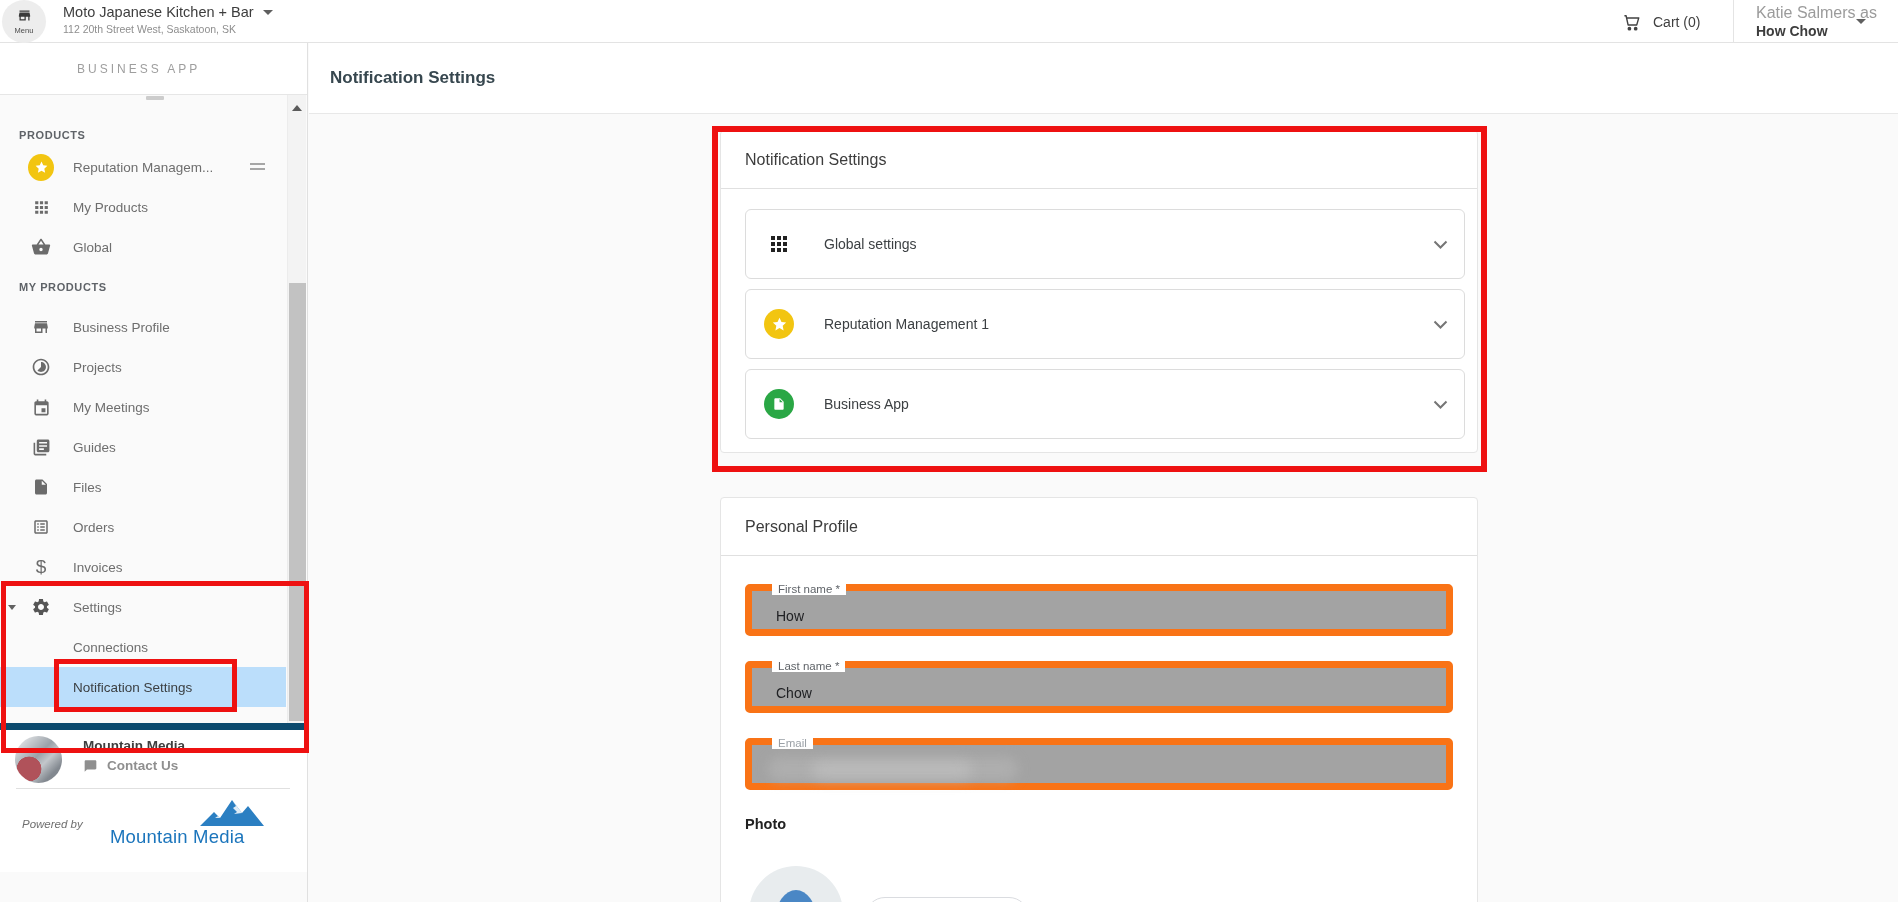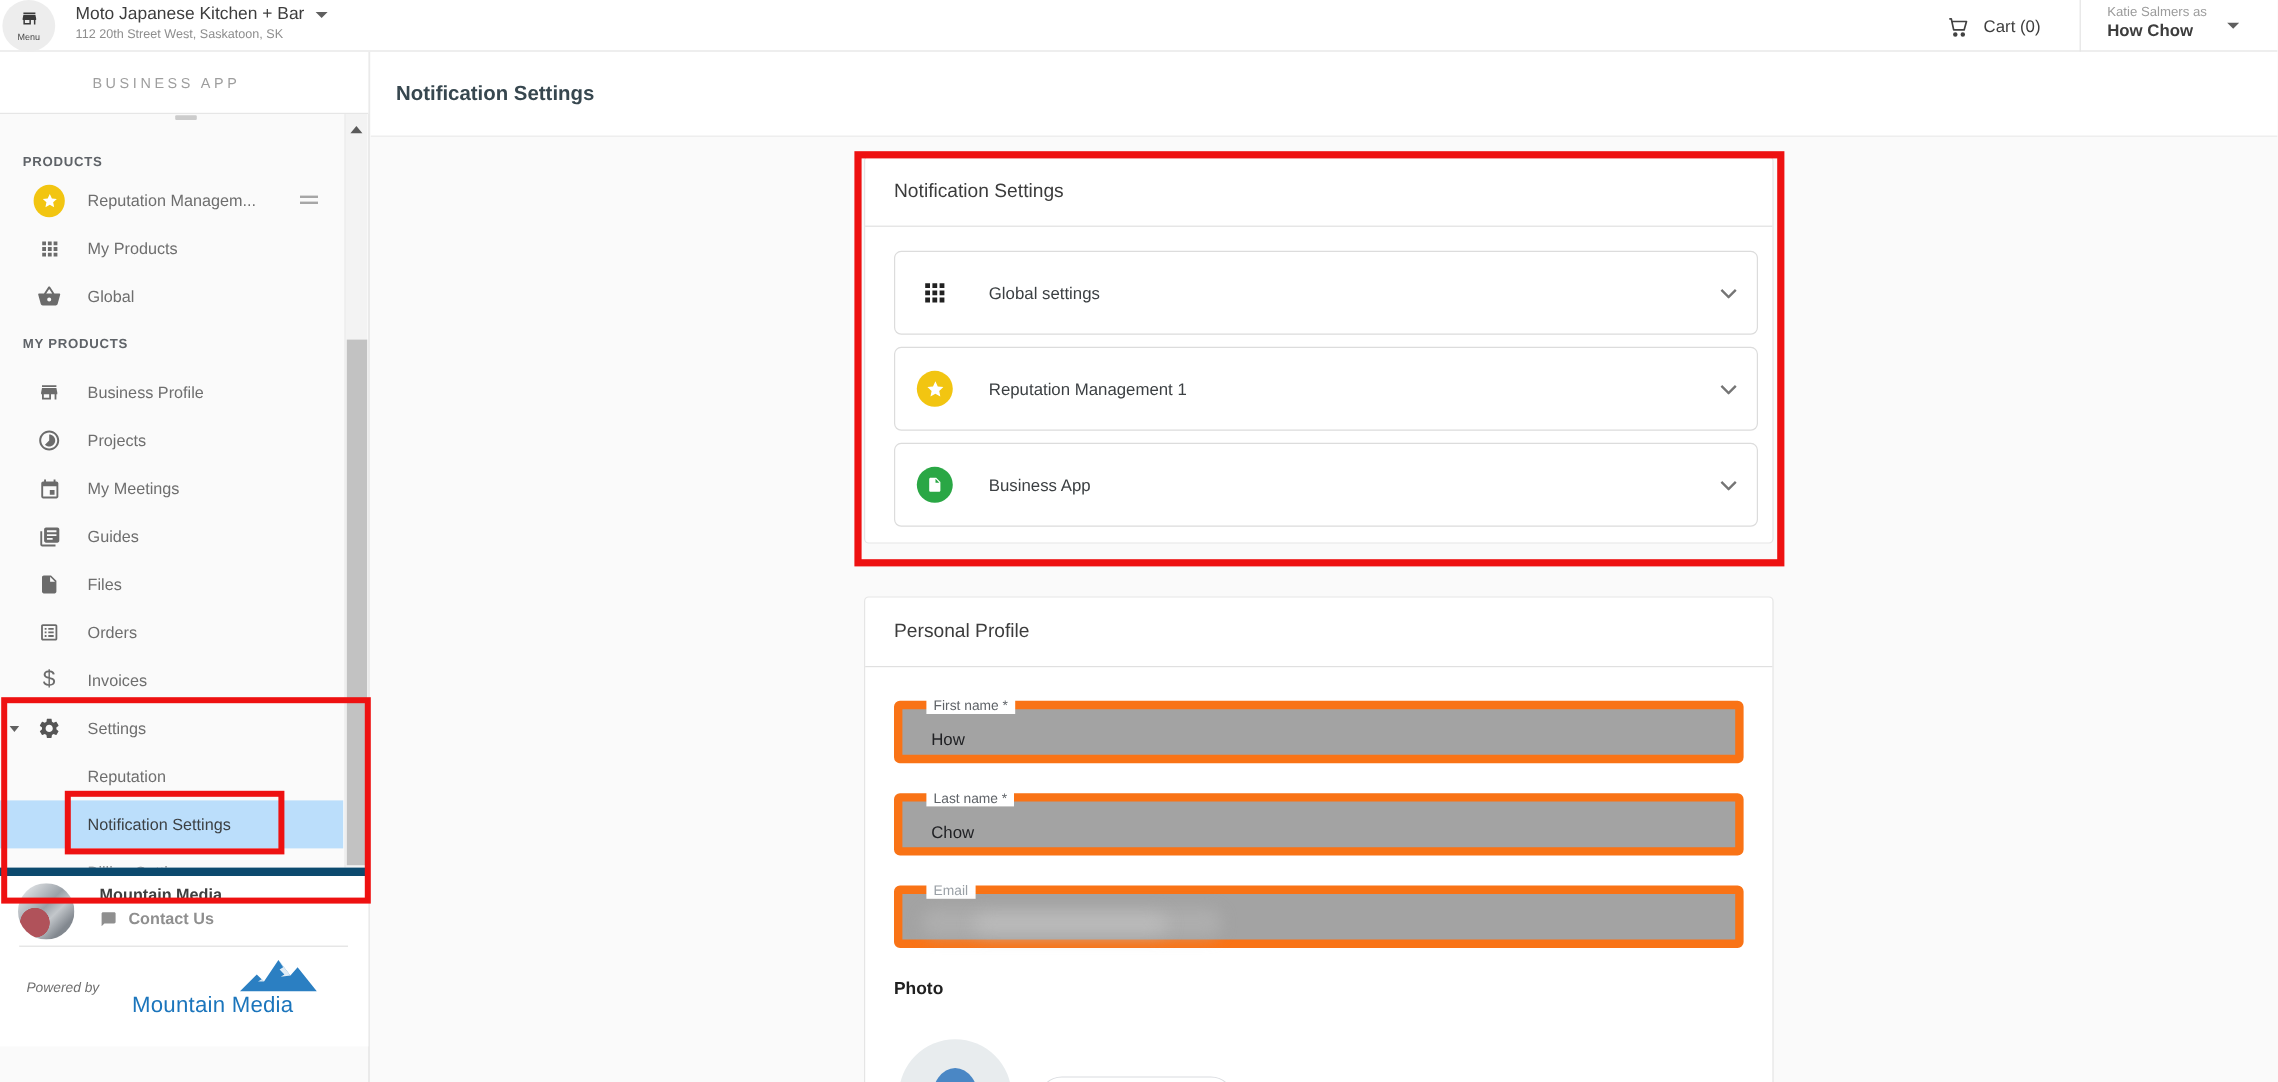--- a/index.html
+++ b/index.html
@@ -12,21 +12,21 @@
   .menu-btn .mb-label{font-size:7.5px;color:#4a4a4a;margin-top:3px;}
   .biz-block{position:absolute;left:63px;top:4px;}
   .biz-name-row{display:flex;align-items:center;gap:9px;}
   .biz-name{font-size:14.5px;font-weight:500;color:#3d3d3d;}
   .caret{width:0;height:0;border-left:5px solid transparent;border-right:5px solid transparent;border-top:5px solid #5f5f5f;display:inline-block;}
   .biz-addr{font-size:10.5px;color:#8e8e8e;margin-top:3px;}
   .cart{position:absolute;left:1621px;top:0;height:43px;display:flex;align-items:center;gap:11px;cursor:pointer;}
   .cart-label{font-size:14px;color:#3f3f3f;}
   .tb-divider{position:absolute;left:1733px;top:0;width:1px;height:43px;background:#e4e4e4;}
   .user{position:absolute;left:1756px;top:4px;cursor:pointer;}
-  .user-ctx{font-size:11px;color:#9b9b9b;}
+  .user-ctx{font-size:16px;color:#9b9b9b;}
   .user-name{font-size:14px;font-weight:700;color:#3d3d3d;margin-top:1px;}
   .user-caret{position:absolute;left:1856px;top:19px;}
 
   
   .sidebar{position:absolute;left:0;top:43px;width:308px;height:859px;background:#fafafa;border-right:1px solid #e0e0e0;z-index:5;}
   .side-head{position:absolute;left:0;top:0;width:100%;height:52px;background:#fff;border-bottom:1px solid #e6e6e6;display:flex;align-items:center;}
   .side-head span{padding-left:77px;font-size:12px;letter-spacing:3px;color:#9e9e9e;}
   .nav{position:absolute;left:0;top:52px;width:286px;padding-top:28px;}
   .sec{height:24px;display:flex;align-items:center;padding-left:19px;font-size:11px;font-weight:700;color:#5f6368;letter-spacing:.6px;}
   .sec.mt{height:40px;}
@@ -243,21 +243,21 @@
     <div class="item">
       <span class="caret exp-caret" style="border-top-color:#616161;border-left-width:4px;border-right-width:4px;border-top-width:5px;"></span>
       <span class="ic">
         <svg width="20" height="20" viewBox="0 0 24 24" fill="#555">
             <path d="M19.14 12.94c.04-.3.06-.61.06-.94 0-.32-.02-.64-.07-.94l2.03-1.58c.18-.14.23-.41.12-.61l-1.92-3.32c-.12-.22-.37-.29-.59-.22l-2.39.96c-.5-.38-1.03-.7-1.62-.94l-.36-2.54c-.04-.24-.24-.41-.48-.41h-3.84c-.24 0-.43.17-.47.41l-.36 2.54c-.59.24-1.13.57-1.62.94l-2.39-.96c-.22-.08-.47 0-.59.22L2.74 8.87c-.12.21-.08.47.12.61l2.03 1.58c-.05.3-.09.63-.09.94s.02.64.07.94l-2.03 1.58c-.18.14-.23.41-.12.61l1.92 3.32c.12.22.37.29.59.22l2.39-.96c.5.38 1.03.7 1.62.94l.36 2.54c.05.24.24.41.48.41h3.84c.24 0 .44-.17.47-.41l.36-2.54c.59-.24 1.13-.56 1.62-.94l2.39.96c.22.08.47 0 .59-.22l1.92-3.32c.12-.22.07-.47-.12-.61l-2.01-1.58zM12 15.6c-1.98 0-3.6-1.62-3.6-3.6s1.62-3.6 3.6-3.6 3.6 1.62 3.6 3.6-1.62 3.6-3.6 3.6z"></path>
           </svg>
       </span>
       <span class="lbl">Settings</span>
     </div>
 
-    <div class="sub">Reputation</div>
+    <div class="sub">Connections</div>
     <div class="sub active">Notification Settings</div>
     <div class="sub">Billing Settings</div>
   </div>
 
   <div class="sscroll">
     <span class="s-arrow s-up"></span>
     <span class="s-thumb"></span>
     <span class="s-arrow s-down"></span>
   </div>
 

